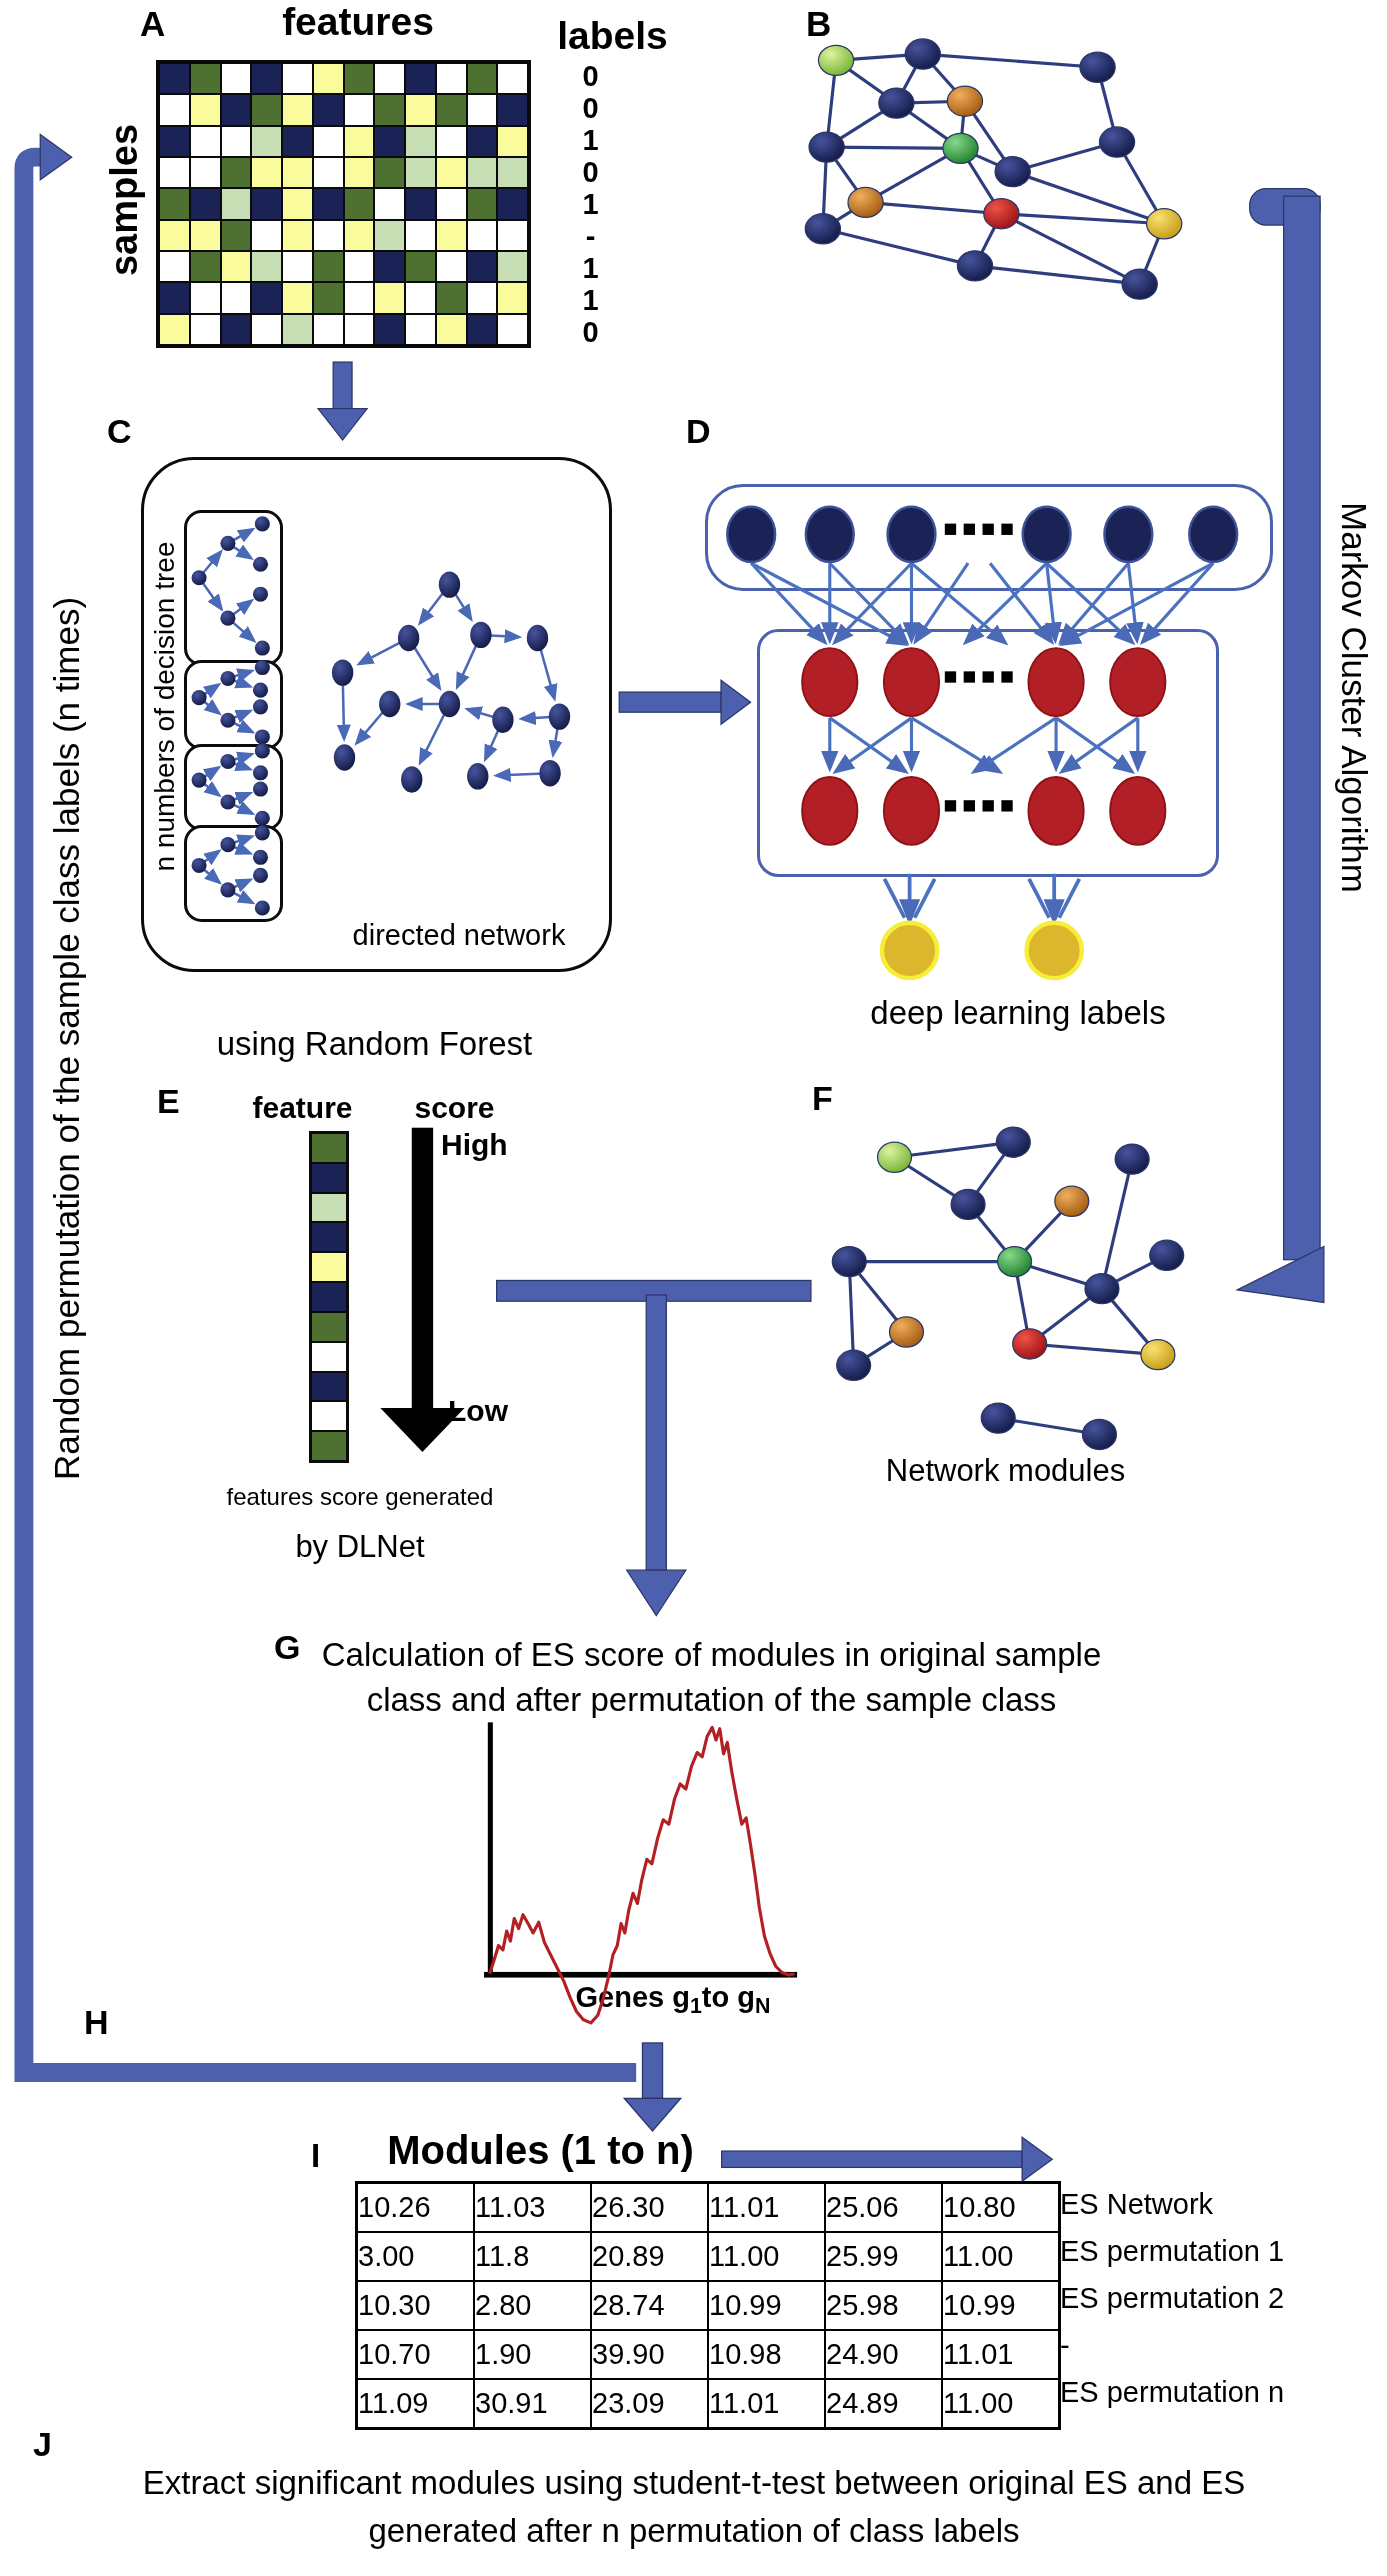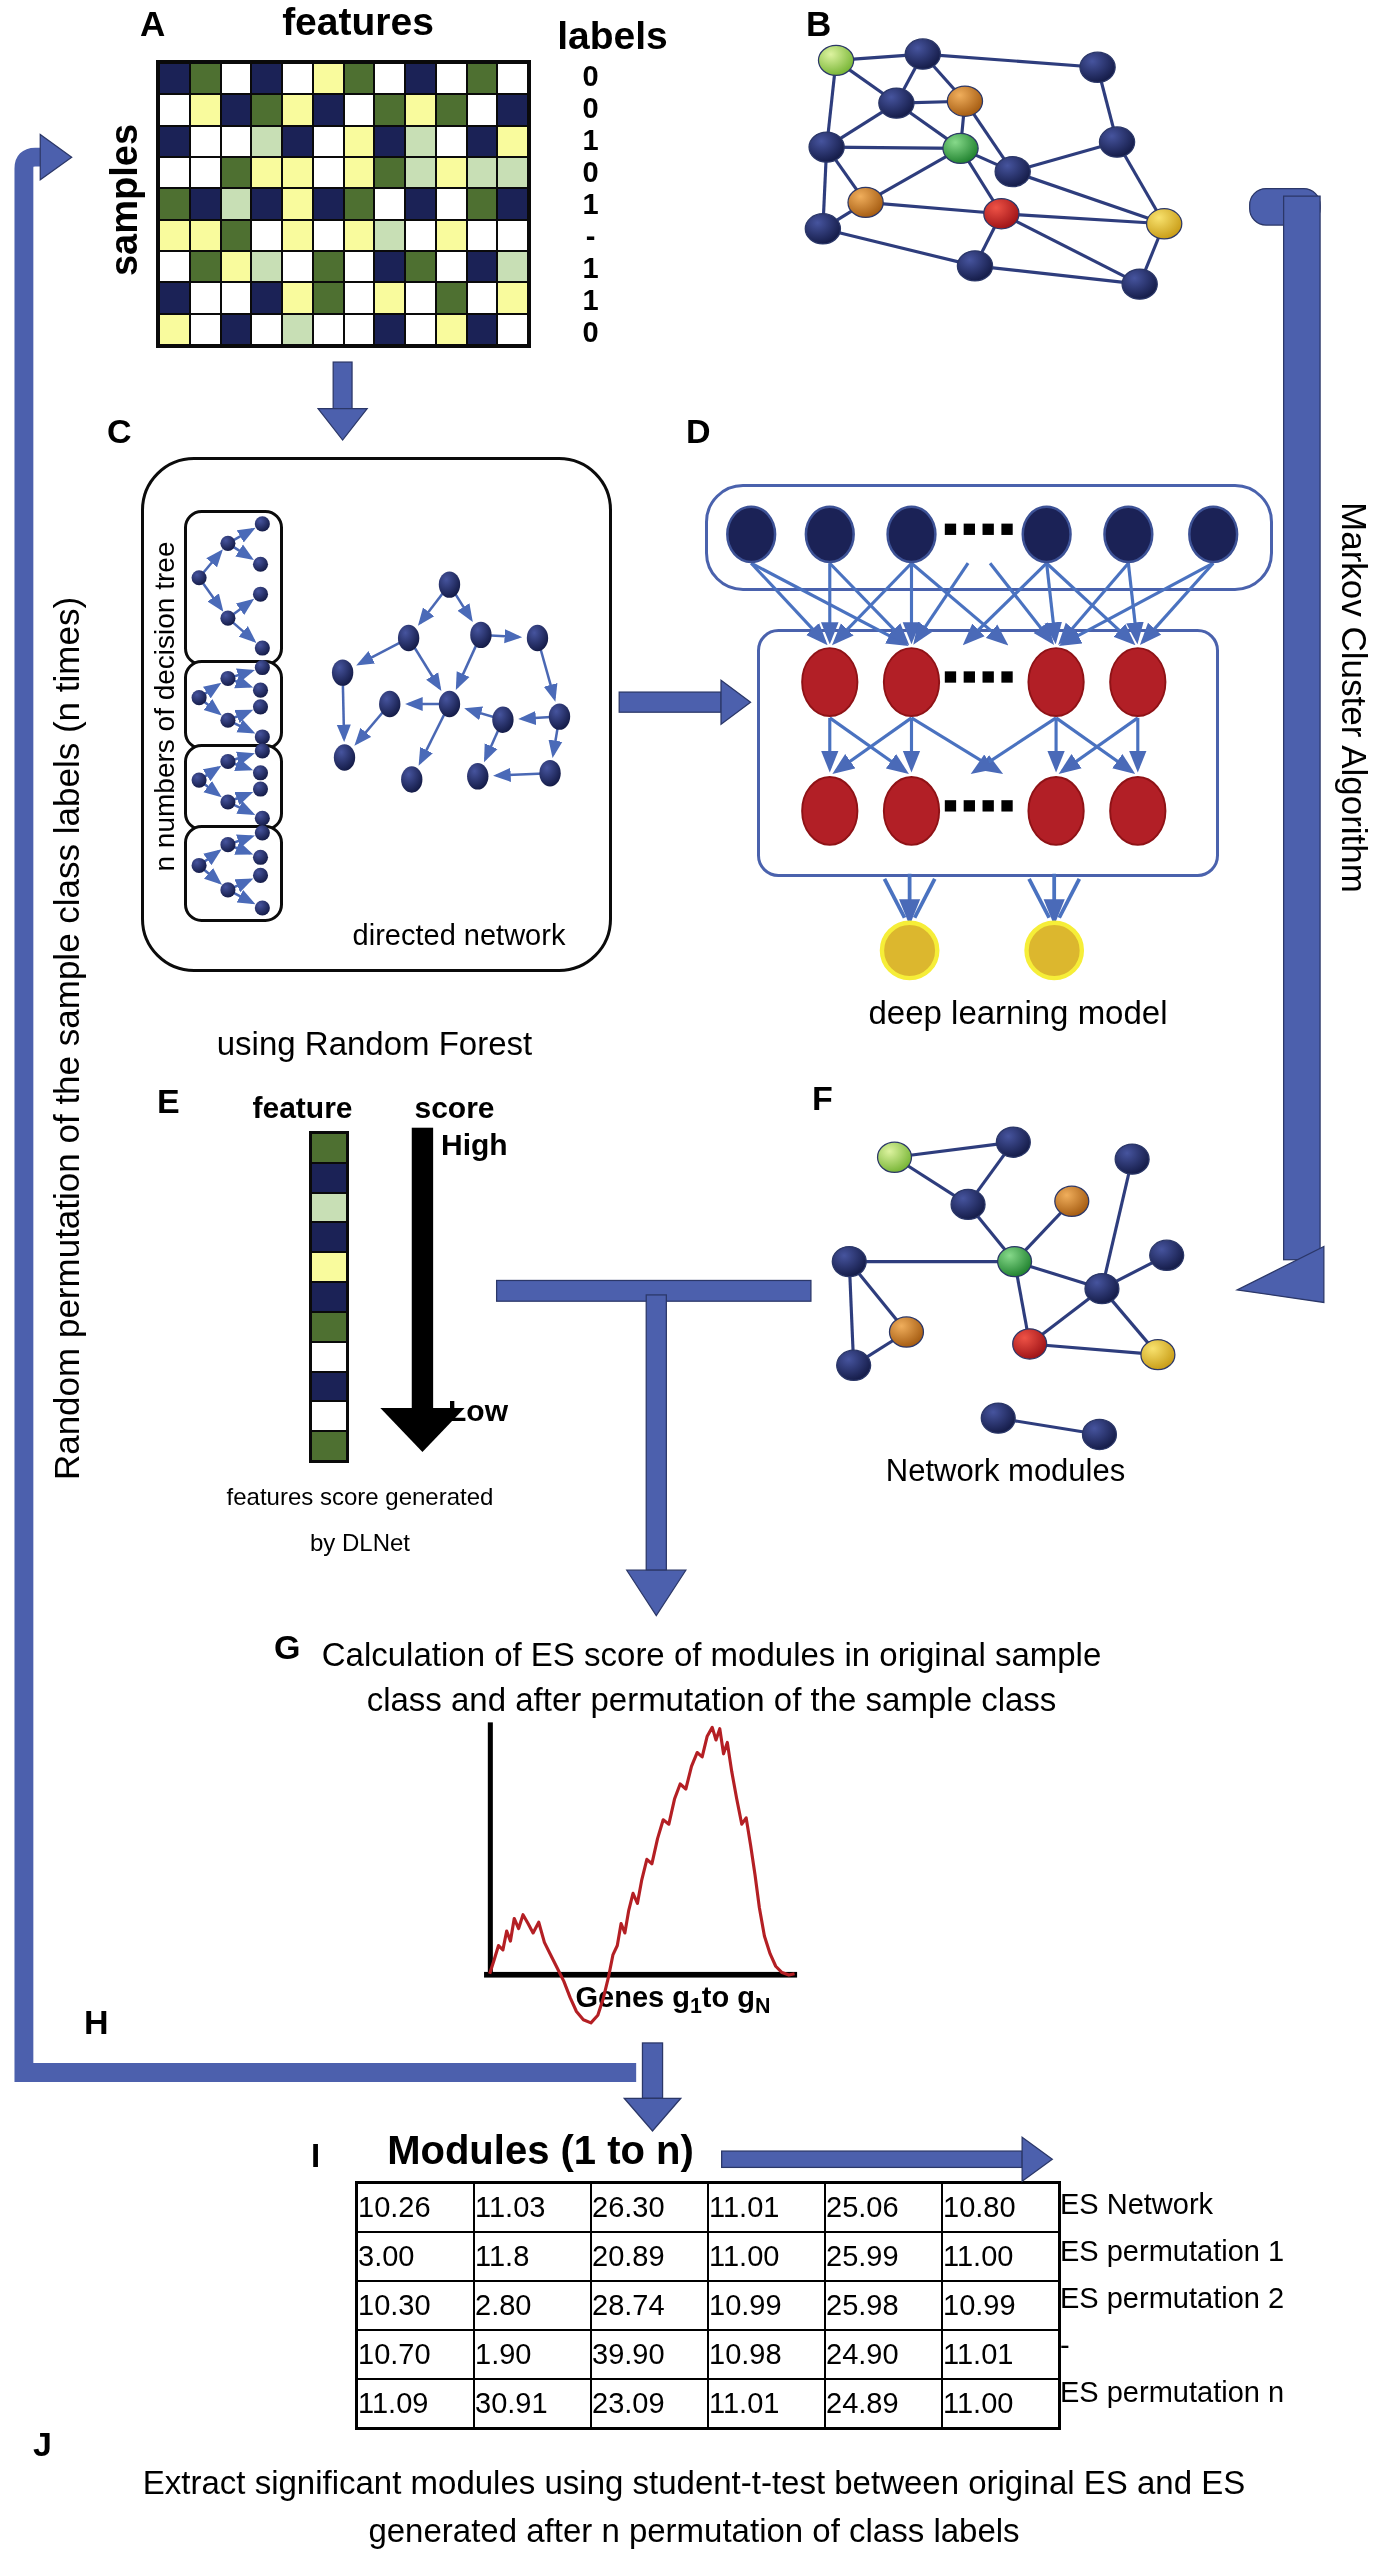--- a/index.html
+++ b/index.html
@@ -168,42 +168,42 @@
       <div>0</div>
     </div>
   <div class="abs b800" style="left:806px;top:3.8px;font-size:35px;">B</div>
 
   <div class="abs b800" style="left:107px;top:412px;font-size:34px;">C</div>
   <div class="abs ctr rotccw" style="left:-31px;top:691px;width:390px;height:31px;font-size:28px;">n numbers of decision tree</div>
   <div class="abs ctr" style="left:327px;top:919px;width:264px;font-size:29px;">directed network</div>
   <div class="abs ctr" style="left:140px;top:1025px;width:469px;font-size:33px;">using Random Forest</div>
 
   <div class="abs b800" style="left:686px;top:412px;font-size:34px;">D</div>
-  <div class="abs ctr" style="left:823px;top:994px;width:390px;font-size:33px;">deep learning model</div>
+  <div class="abs ctr" style="left:823px;top:994px;width:390px;font-size:33px;">deep learning labels</div>
 
   <div class="abs b800" style="left:157px;top:1082px;font-size:34px;">E</div>
   <div class="abs b700 ctr" style="left:221px;top:1091px;width:163px;font-size:30px;">feature</div>
   <div class="abs b700 ctr" style="left:395px;top:1091px;width:119px;font-size:30px;">score</div>
   <div class="abs b700" style="left:441px;top:1128px;font-size:30px;">High</div>
   <div class="abs b700" style="left:448px;top:1394px;font-size:30px;">Low</div>
   <div id="featureCol" class="abs" style="left:309px;top:1131px;width:40px;height:332px;">
       <div class="cell" style="background: rgb(78, 112, 49);"></div>
       <div class="cell" style="background: rgb(27, 34, 86);"></div>
       <div class="cell" style="background: rgb(200, 223, 181);"></div>
       <div class="cell" style="background: rgb(27, 34, 86);"></div>
       <div class="cell" style="background: rgb(249, 251, 157);"></div>
       <div class="cell" style="background: rgb(27, 34, 86);"></div>
       <div class="cell" style="background: rgb(78, 112, 49);"></div>
       <div class="cell" style="background: rgb(255, 255, 255);"></div>
       <div class="cell" style="background: rgb(27, 34, 86);"></div>
       <div class="cell" style="background: rgb(255, 255, 255);"></div>
       <div class="cell" style="background: rgb(78, 112, 49);"></div>
     </div>
   <div class="abs ctr" style="left:132px;top:1483px;width:456px;font-size:24px;">features score generated</div>
-  <div class="abs ctr" style="left:132px;top:1529px;width:456px;font-size:24px;">by DLNet</div>
+  <div class="abs ctr" style="left:132px;top:1529px;width:456px;font-size:31px;">by DLNet</div>
 
   <div class="abs b800" style="left:812px;top:1079px;font-size:34px;">F</div>
   <div class="abs ctr" style="left:836px;top:1453px;width:339px;font-size:31px;">Network modules</div>
 
   <div class="abs b800" style="left:274px;top:1628px;font-size:34px;">G</div>
   <div class="abs ctr" style="left:270px;top:1636px;width:883px;font-size:33px;">Calculation of ES score of modules in original sample</div>
   <div class="abs ctr" style="left:270px;top:1681px;width:883px;font-size:33px;">class and after permutation of the sample class</div>
   <div class="abs b700 ctr" style="left:541px;top:1981px;width:264px;font-size:29px;">
     <span>Genes g</span><span class="sub">1</span><span>to g</span><span class="sub">N</span>
   </div>

